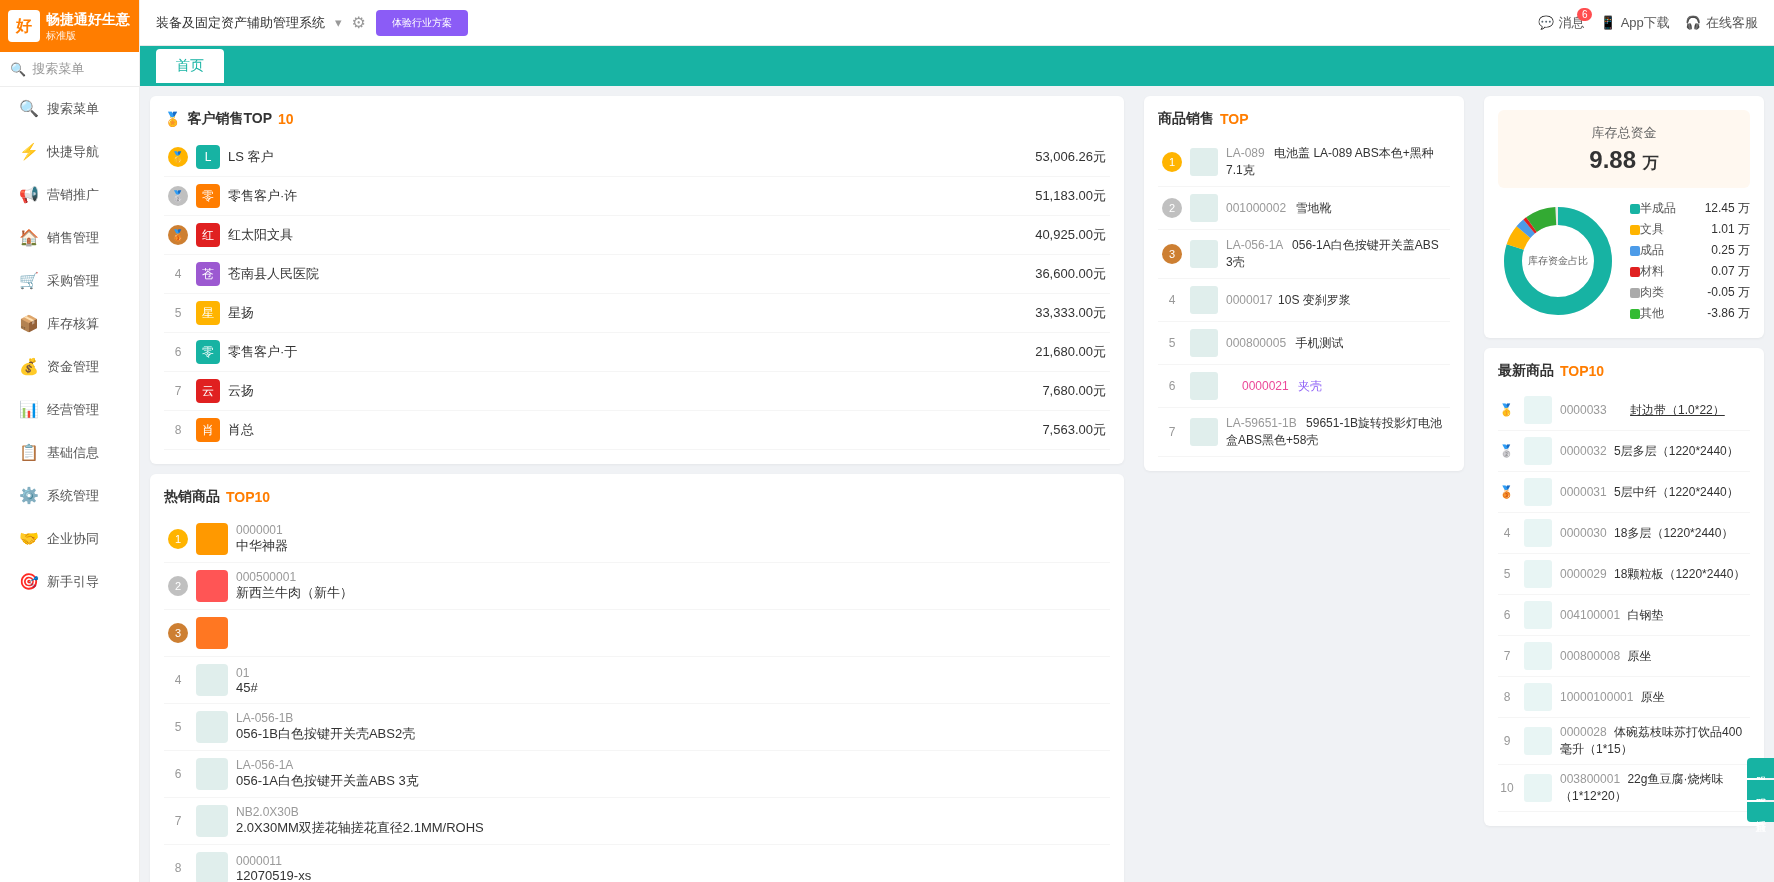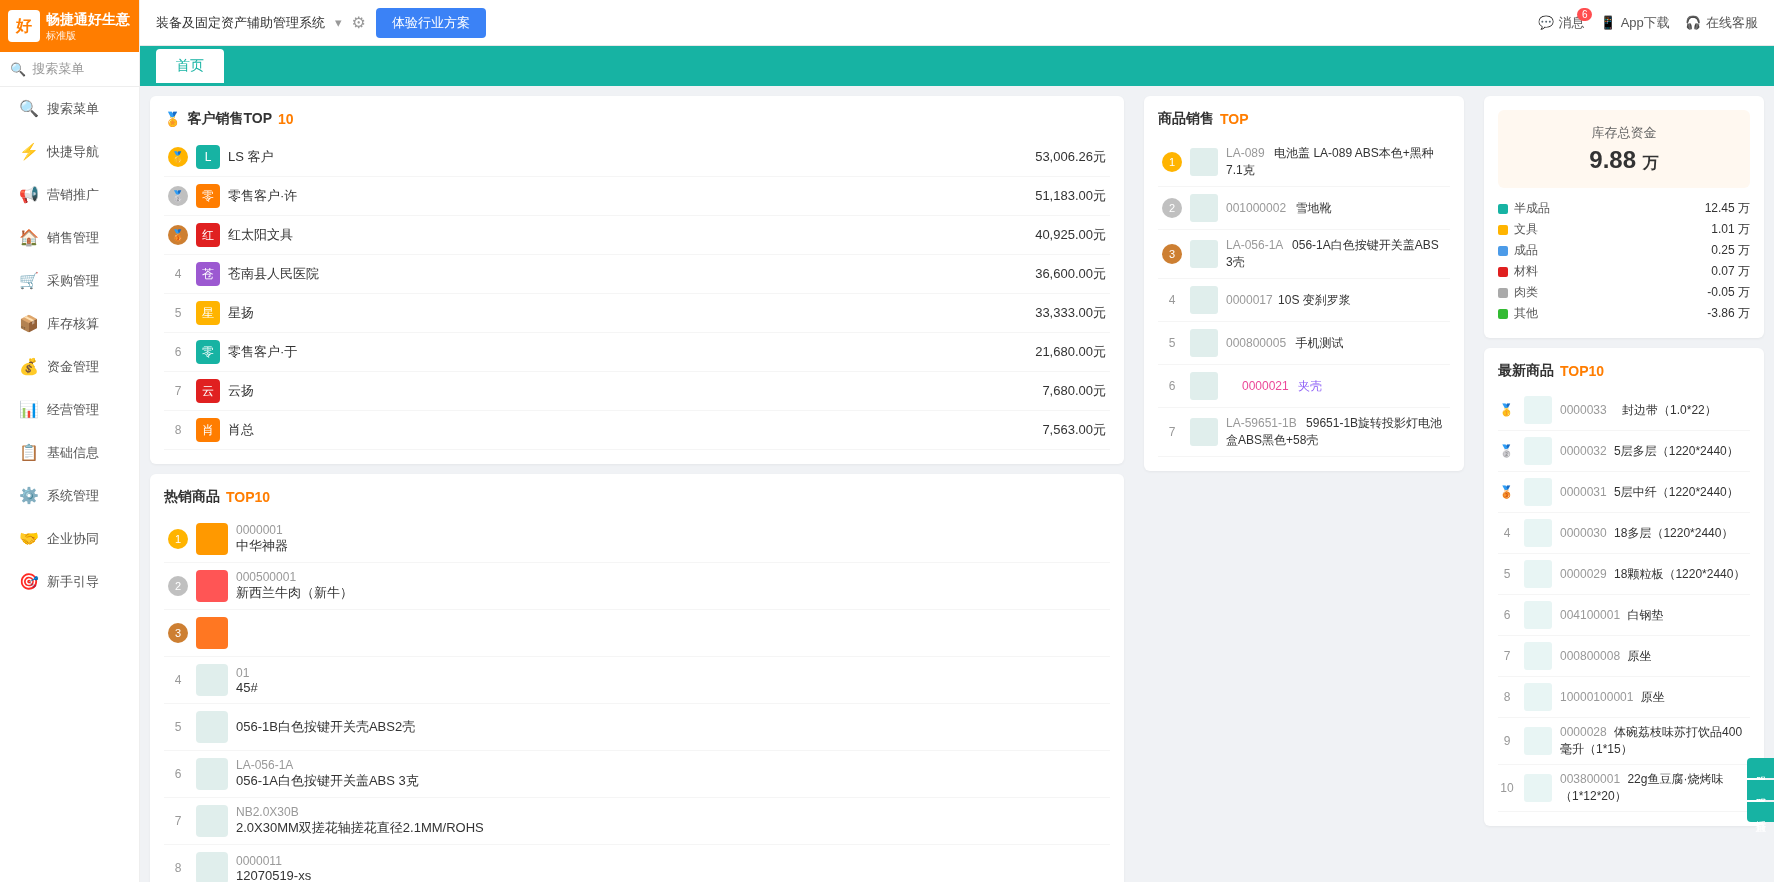--- a/index.html
+++ b/index.html
@@ -82,27 +82,27 @@
     .topbar-dropdown {
       color: #999;
       cursor: pointer;
     }
     .topbar-settings {
       color: #999;
       cursor: pointer;
       font-size: 16px;
     }
     .topbar-btn {
-      background: #3b82f6;
+      background: #8b5cf6;
       color: #fff;
       border: none;
       border-radius: 4px;
       padding: 6px 16px;
       cursor: pointer;
-      font-size: 13px;
+      font-size: 10px;
     }
     .topbar-right {
       margin-left: auto;
       display: flex;
       align-items: center;
       gap: 16px;
       color: #555;
     }
     .topbar-right-item {
       display: flex;
@@ -244,21 +244,21 @@
     }
     .inventory-total-label { font-size: 13px; color: #666; margin-bottom: 4px; }
     .inventory-total-value { font-size: 24px; font-weight: bold; color: #333; }
     .inventory-total-value .unit { font-size: 16px; }
 
     
     .donut-section { display: flex; align-items: center; gap: 12px; }
     .donut-wrap { position: relative; width: 120px; height: 120px; flex-shrink: 0; }
     .donut-label-center { position: absolute; top: 50%; left: 50%; transform: translate(-50%, -50%); font-size: 10px; color: #666; text-align: center; }
     .legend { flex: 1; }
-    .legend-item { display: flex; align-items: center; gap: 6px; padding: 2px 0; font-size: 12px; }
+    .legend-item { display: flex; align-items: center; padding: 2px 0; font-size: 12px; }
     .legend-dot { width: 10px; height: 10px; border-radius: 2px; flex-shrink: 0; }
     .legend-name { flex: 1; color: #555; }
     .legend-value { color: #333; font-weight: 500; }
 
     
     .product-rank-item {
       display: flex;
       align-items: center;
       padding: 7px 4px;
       border-bottom: 1px solid #f5f5f5;
@@ -534,20 +534,21 @@
     <div class="product-thumb" style="background:#e0eeec"></div>
     <div class="product-info">
       <div class="product-code">01</div>
       <div class="product-name">45#</div>
     </div>
   </div>
             <div class="product-rank-item">
     <span style="width:20px;font-size:12px;color:#999;text-align:center;">5</span>
     <div class="product-thumb" style="background:#e0eeec"></div>
     <div class="product-info">
+      <div class="product-code">LA-056-1B</div>
       <div class="product-name">056-1B白色按键开关壳ABS2壳</div>
     </div>
   </div>
             <div class="product-rank-item">
     <span style="width:20px;font-size:12px;color:#999;text-align:center;">6</span>
     <div class="product-thumb" style="background:#e0eeec"></div>
     <div class="product-info">
       <div class="product-code">LA-056-1A</div>
       <div class="product-name">056-1A白色按键开关盖ABS 3克</div>
     </div>
@@ -644,20 +645,37 @@
 
       <div class="card">
         <div class="inventory-total">
           <div class="inventory-total-label">库存总资金</div>
           <div class="inventory-total-value">
             <span>9.88</span>
             <span class="unit">万</span>
           </div>
         </div>
         <div class="donut-section">
+          <div class="donut-wrap">
+            <svg width="120" height="120" viewBox="0 0 120 120">
+
+              <circle cx="60" cy="60" r="45" fill="none" stroke="#e8e8e8" stroke-width="18"></circle>
+
+              <circle cx="60" cy="60" r="45" fill="none" stroke="#17b3a3" stroke-width="18" stroke-dasharray="226 283" stroke-dashoffset="0" transform="rotate(-90 60 60)"></circle>
+
+              <circle cx="60" cy="60" r="45" fill="none" stroke="#ffb400" stroke-width="18" stroke-dasharray="17 283" stroke-dashoffset="-226" transform="rotate(-90 60 60)"></circle>
+
+              <circle cx="60" cy="60" r="45" fill="none" stroke="#4c9be8" stroke-width="18" stroke-dasharray="8 283" stroke-dashoffset="-243" transform="rotate(-90 60 60)"></circle>
+
+              <circle cx="60" cy="60" r="45" fill="none" stroke="#e02020" stroke-width="18" stroke-dasharray="3 283" stroke-dashoffset="-251" transform="rotate(-90 60 60)"></circle>
+
+              <circle cx="60" cy="60" r="45" fill="none" stroke="#33aa33" stroke-width="18" stroke-dasharray="26 283" stroke-dashoffset="-254" transform="rotate(-90 60 60)"></circle>
+            </svg>
+            <div class="donut-label-center">库存资金占比</div>
+          </div>
           <div class="legend" id="inventory-legend">
               <div class="legend-item">
     <span class="legend-dot" style="background:#17b3a3"></span>
     <span class="legend-name">半成品</span>
     <span class="legend-value">12.45 万</span>
   </div>
               <div class="legend-item">
     <span class="legend-dot" style="background:#ffb400"></span>
     <span class="legend-name">文具</span>
     <span class="legend-value">1.01 万</span>
@@ -690,21 +708,21 @@
         <div class="card-title">
           <span>最新商品</span>
           <span class="top10-badge">TOP10</span>
         </div>
         <div id="newest-list">
             <div class="newest-item">
     <span class="newest-rank gold-icon">🥇</span>
     <div class="newest-thumb"></div>
     <div class="newest-info">
       <span class="newest-code">0000033</span>
-      <span style="margin-left:12px;" class="newest-name">封边带（1.0*22）</span>
+      <span style="margin-left:20px;text-decoration:underline;" class="newest-name">封边带（1.0*22）</span>
     </div>
   </div>
             <div class="newest-item">
     <span class="newest-rank silver-icon">🥈</span>
     <div class="newest-thumb"></div>
     <div class="newest-info">
       <span class="newest-code">0000032</span>
       <span style="margin-left:4px;" class="newest-name">5层多层（1220*2440）</span>
     </div>
   </div>

